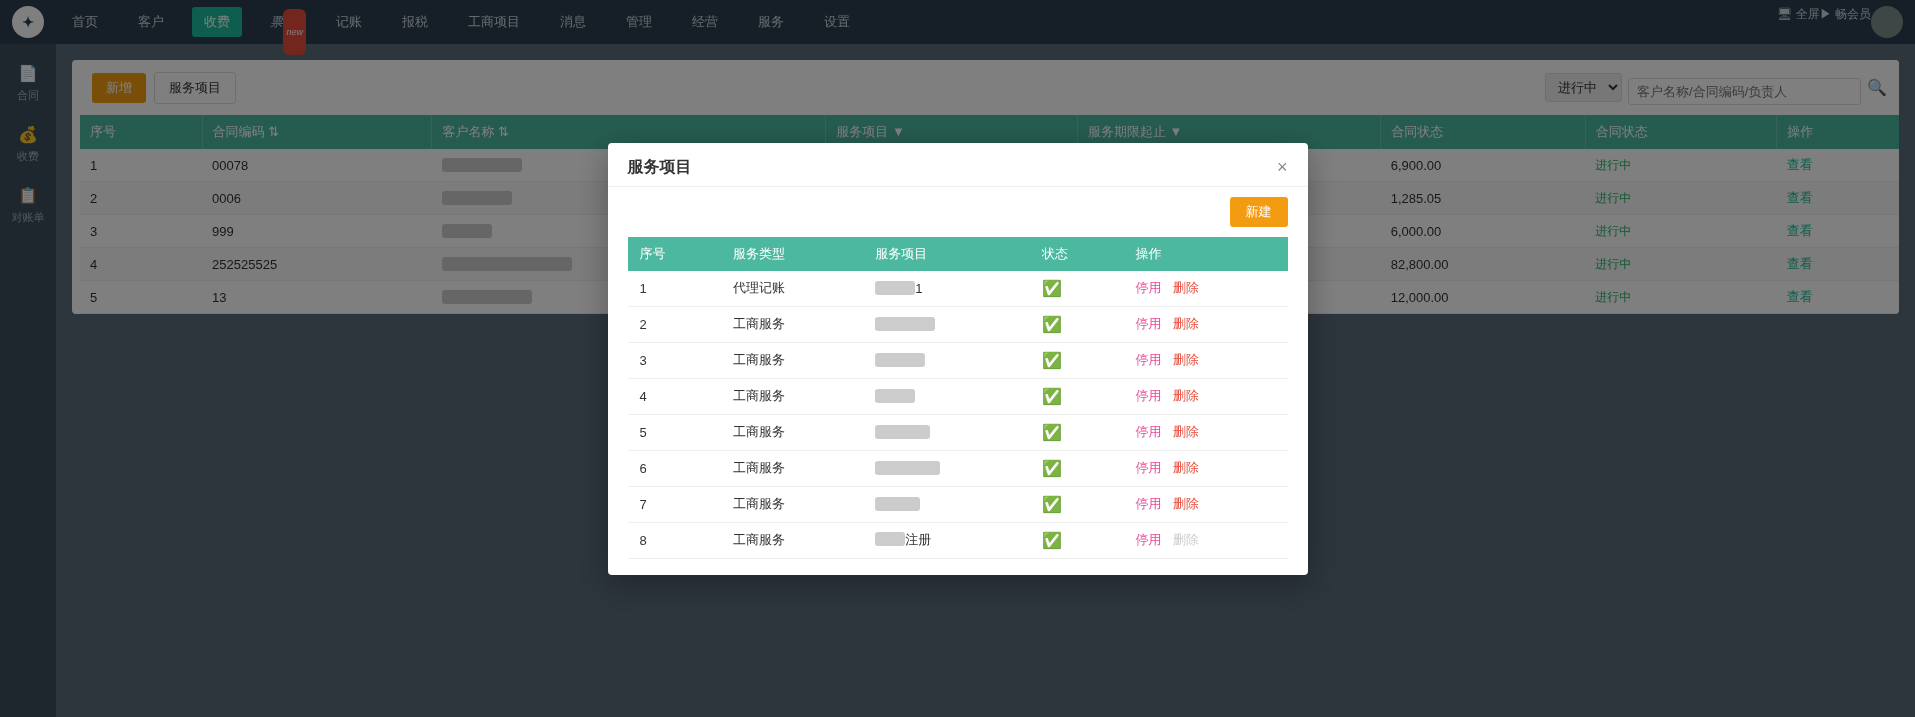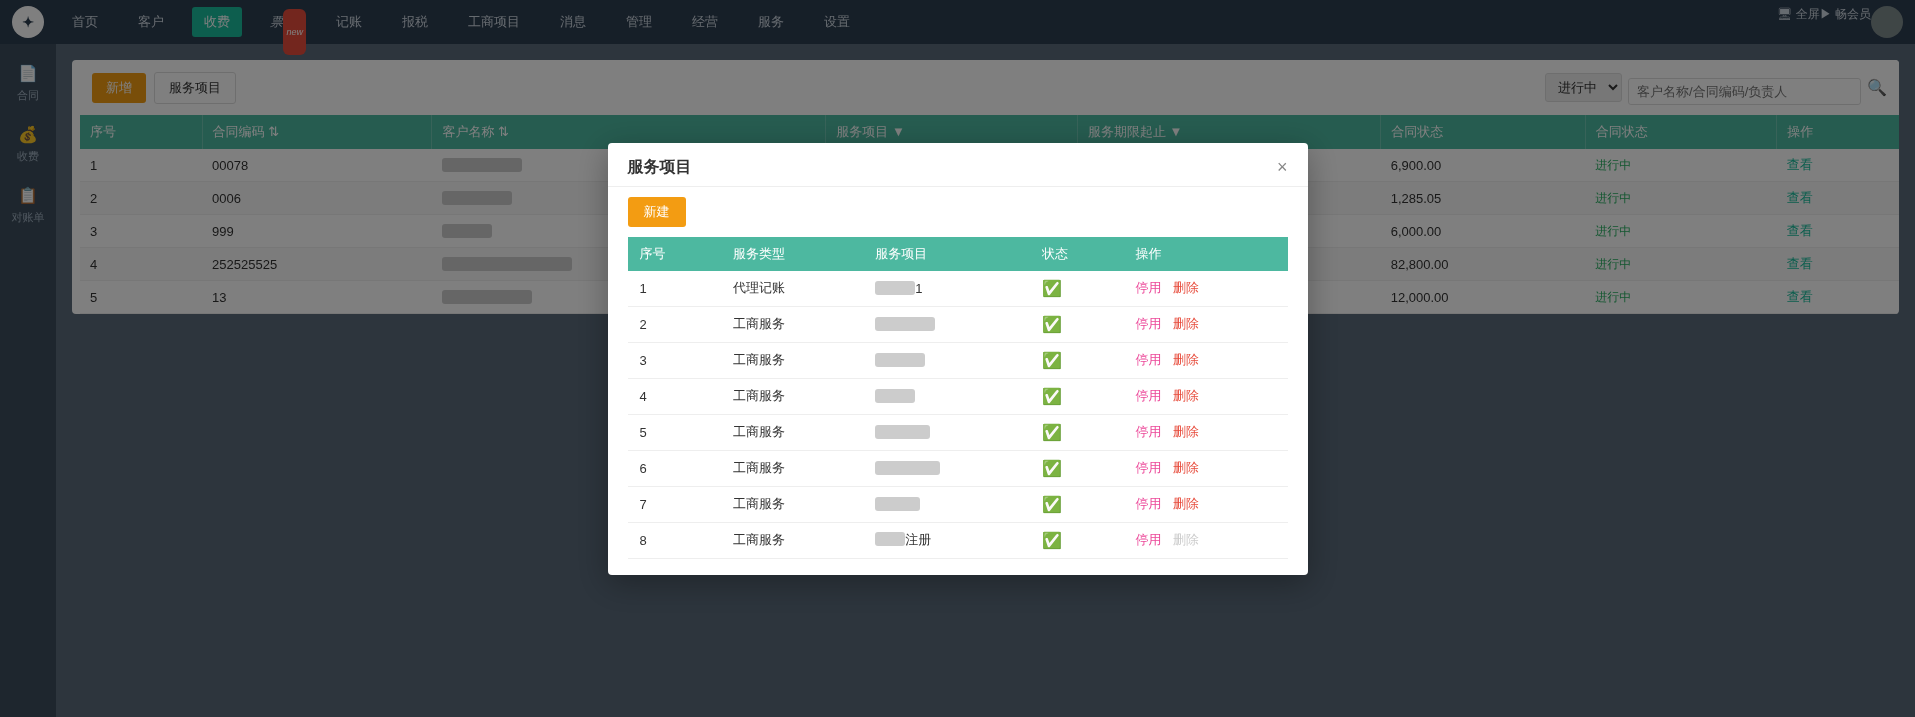--- a/index.html
+++ b/index.html
@@ -234,21 +234,21 @@
     .modal-close {
       cursor: pointer;
       color: #888;
       font-size: 18px;
       background: none;
       border: none;
     }
     .modal-toolbar {
       padding: 10px 20px;
       display: flex;
-      justify-content: flex-start;
+      justify-content: flex-end;
     }
     .btn-new-modal {
       background: #f39c12;
       color: #fff;
       border: none;
       padding: 6px 16px;
       border-radius: 3px;
       cursor: pointer;
       font-size: 13px;
     }

